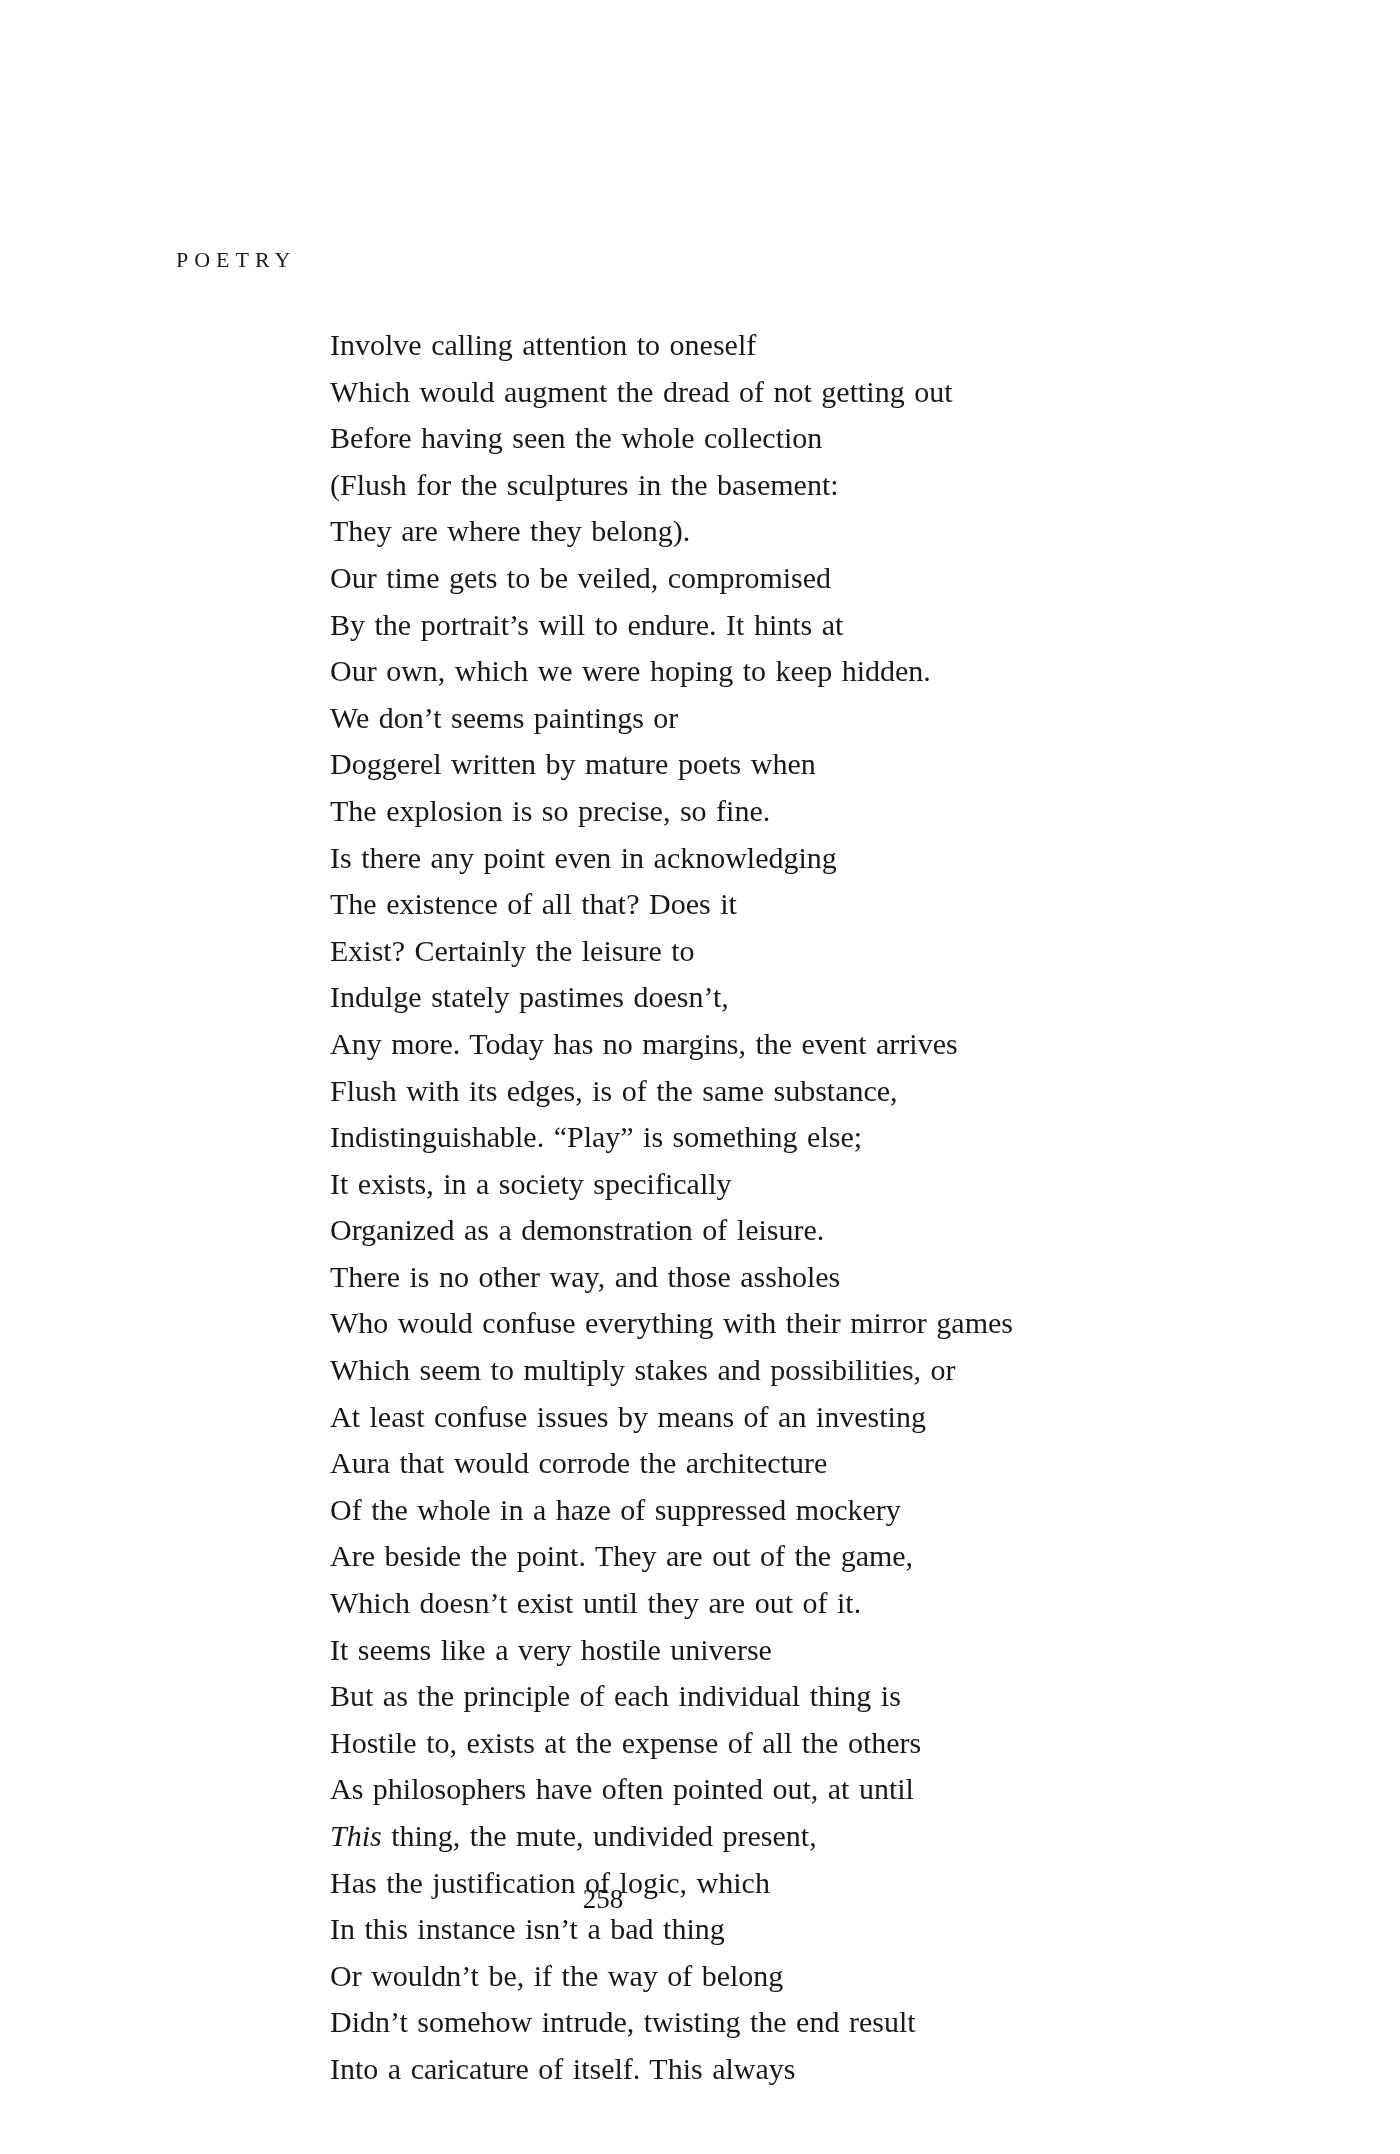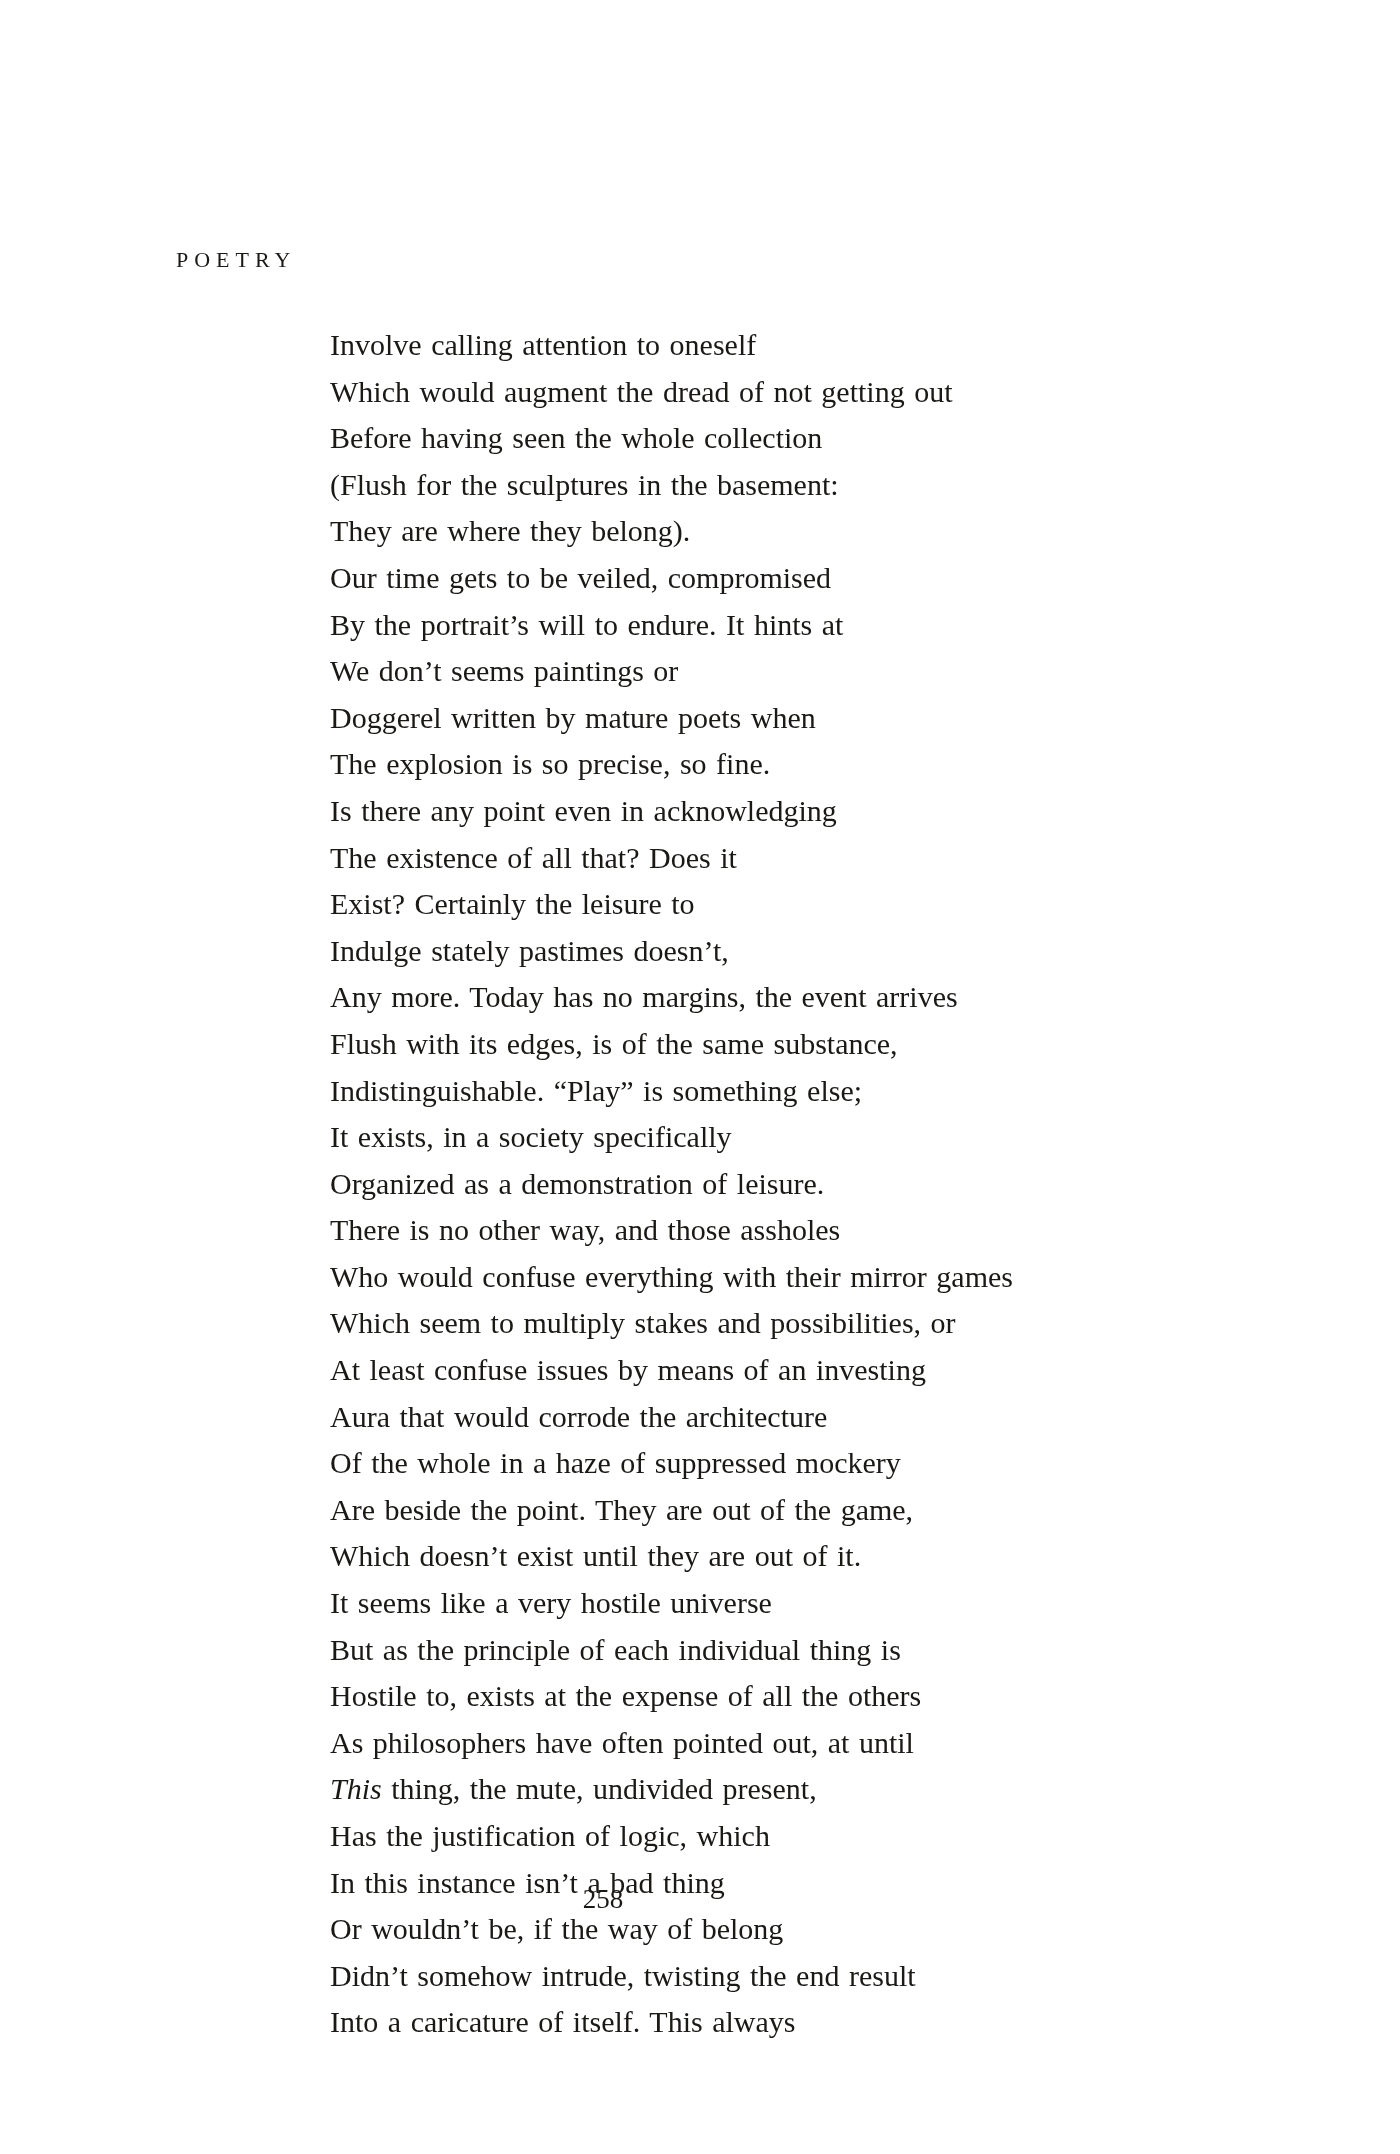--- a/index.html
+++ b/index.html
@@ -62,20 +62,21 @@
   <div class="running-header">POETRY</div>
 
   <div class="poem" id="poem">
       <div class="poem-line"><span>Involve calling attention to oneself</span></div>
       <div class="poem-line"><span>Which would augment the dread of not getting out</span></div>
       <div class="poem-line"><span>Before having seen the whole collection</span></div>
       <div class="poem-line"><span>(Flush for the sculptures in the basement:</span></div>
       <div class="poem-line"><span>They are where they belong).</span></div>
       <div class="poem-line"><span>Our time gets to be veiled, compromised</span></div>
       <div class="poem-line"><span>By the portrait’s will to endure. It hints at</span></div>
+      <div class="poem-line"><span>Our own, which we were hoping to keep hidden.</span></div>
       <div class="poem-line"><span>We don’t seems paintings or</span></div>
       <div class="poem-line"><span>Doggerel written by mature poets when</span></div>
       <div class="poem-line"><span>The explosion is so precise, so fine.</span></div>
       <div class="poem-line"><span>Is there any point even in acknowledging</span></div>
       <div class="poem-line"><span>The existence of all that? Does it</span></div>
       <div class="poem-line"><span>Exist? Certainly the leisure to</span></div>
       <div class="poem-line"><span>Indulge stately pastimes doesn’t,</span></div>
       <div class="poem-line"><span>Any more. Today has no margins, the event arrives</span></div>
       <div class="poem-line"><span>Flush with its edges, is of the same substance,</span></div>
       <div class="poem-line"><span>Indistinguishable. “Play” is something else;</span></div>

